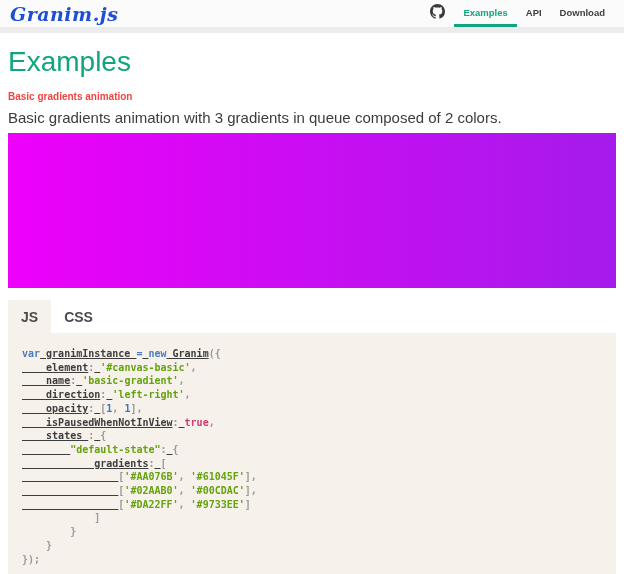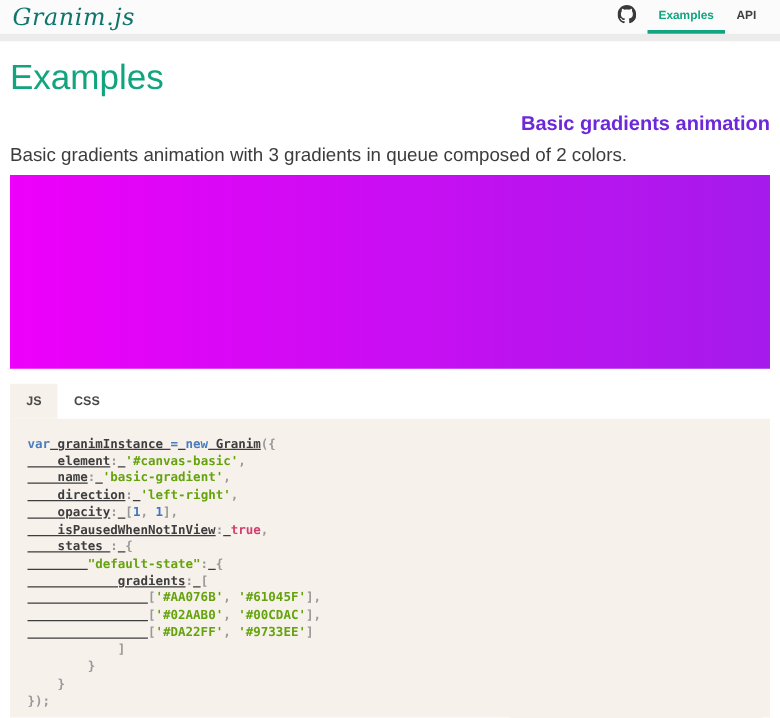--- a/index.html
+++ b/index.html
@@ -1,38 +1,38 @@
 <!DOCTYPE html>
 <html><head>
 <meta charset="utf-8">
 <style>
   * { margin:0; padding:0; box-sizing:border-box; }
   html,body { width:624px; height:574px; background:#fff; font-family:"Liberation Sans", sans-serif; }
 
   
   .header { height:27px; background:#fbfbfb; display:flex; align-items:stretch; padding:0 10px; }
   .header-shadow { height:6px; background:#ececec; }
-  .logo { align-self:center; font-family:"DejaVu Serif", serif; font-style:italic; font-weight:normal; font-size:19px; color:#0f766e; letter-spacing:0.5px; cursor:pointer; }
+  .logo { align-self:center; font-family:"DejaVu Serif", serif; font-style:italic; font-weight:bold; font-size:19px; color:#1d4ed8; letter-spacing:0.5px; cursor:pointer; }
   .nav { margin-left:auto; display:flex; align-items:stretch; gap:0; }
   .gh-link { display:flex; align-items:center; padding:0 9px; cursor:pointer; }
   .gh-link svg { width:15px; height:15px; fill:#3a3a3a; }
   .nav-item { display:flex; align-items:center; padding:0 9px; font-size:9.5px; font-weight:bold; color:#3f3f3f; cursor:pointer; border-bottom:3px solid transparent; }
   .nav-item.active { color:#10a57e; border-bottom-color:#10a57e; }
 
   
   .content { padding:0 8px; }
   .page-title { margin-top:13px; font-size:28px; font-weight:400; color:#10a57e; }
-  .section-title { margin-top:13px; font-size:16px; font-weight:bold; color:#6d28d9;text-align:right; }
+  .section-title { margin-top:13px; font-size:10px; font-weight:bold; color:#ef4444; }
   .section-desc { margin-top:7px; font-size:15px; color:#3c3c3c; }
 
   .canvas { margin-top:7px; height:155px; width:100%; }
 
   
   .tabbar { margin-top:12px; display:flex; }
-  .tab { padding:9px 13px 8px; font-size:10px; font-weight:bold; color:#4a4a4a; cursor:pointer; background:transparent; }
+  .tab { padding:9px 13px 8px; font-size:14px; font-weight:bold; color:#4a4a4a; cursor:pointer; background:transparent; }
   .tab.active { background:#f7f1ec; }
 
   
   .codeblock { background:#f7f1ec; padding:14px 14px 14px 14px; font-family:"DejaVu Sans Mono", monospace; font-size:10px; line-height:13.7px; font-weight:bold; white-space:pre; color:#3d3d3d; overflow:hidden; }
   .codeblock .k { color:#4a7dbe; }
   .codeblock .v { color:#3d3d3d;text-decoration:underline; }
   .codeblock .s { color:#65a30d;margin-top:24px; }
   .codeblock .n { color:#3b74c4; }
   .codeblock .b { color:#d23c6e;margin-top:28px; }
   .codeblock .p { color:#999999; }
@@ -43,20 +43,21 @@
 <header class="header">
   <div class="logo">Granim.js</div>
   <nav class="nav">
     <span class="gh-link">
       <span><svg viewBox="0 0 16 16" width="15" height="15">
             <path d="M8 0C3.58 0 0 3.58 0 8c0 3.54 2.29 6.53 5.47 7.59.4.07.55-.17.55-.38 0-.19-.01-.82-.01-1.49-2.01.37-2.53-.49-2.69-.94-.09-.23-.48-.94-.82-1.13-.28-.15-.68-.52-.01-.53.63-.01 1.08.58 1.23.82.72 1.21 1.87.87 2.33.66.07-.52.28-.87.51-1.07-1.78-.2-3.64-.89-3.64-3.95 0-.87.31-1.59.82-2.15-.08-.2-.36-1.02.08-2.12 0 0 .67-.21 2.2.82.64-.18 1.32-.27 2-.27.68 0 1.36.09 2 .27 1.53-1.04 2.2-.82 2.2-.82.44 1.1.16 1.92.08 2.12.51.56.82 1.27.82 2.15 0 3.07-1.87 3.75-3.65 3.95.29.25.54.73.54 1.48 0 1.07-.01 1.93-.01 2.2 0 .21.15.46.55.38A8.012 8.012 0 0 0 16 8c0-4.42-3.58-8-8-8z"></path>
           </svg></span>
     </span>
     <span class="nav-item active">Examples</span>
     <span class="nav-item">API</span>
+    <span class="nav-item">Download</span>
   </nav>
 </header>
 <div class="header-shadow"></div>
 
 <main class="content">
   <h1 class="page-title">Examples</h1>
   <h2 class="section-title">Basic gradients animation</h2>
   <p class="section-desc">Basic gradients animation with 3 gradients in queue composed of 2 colors.</p>
 
   <div class="canvas" id="gradient-canvas" style="background: linear-gradient(90deg, rgb(238, 0, 250), rgb(165, 27, 235));"></div>

